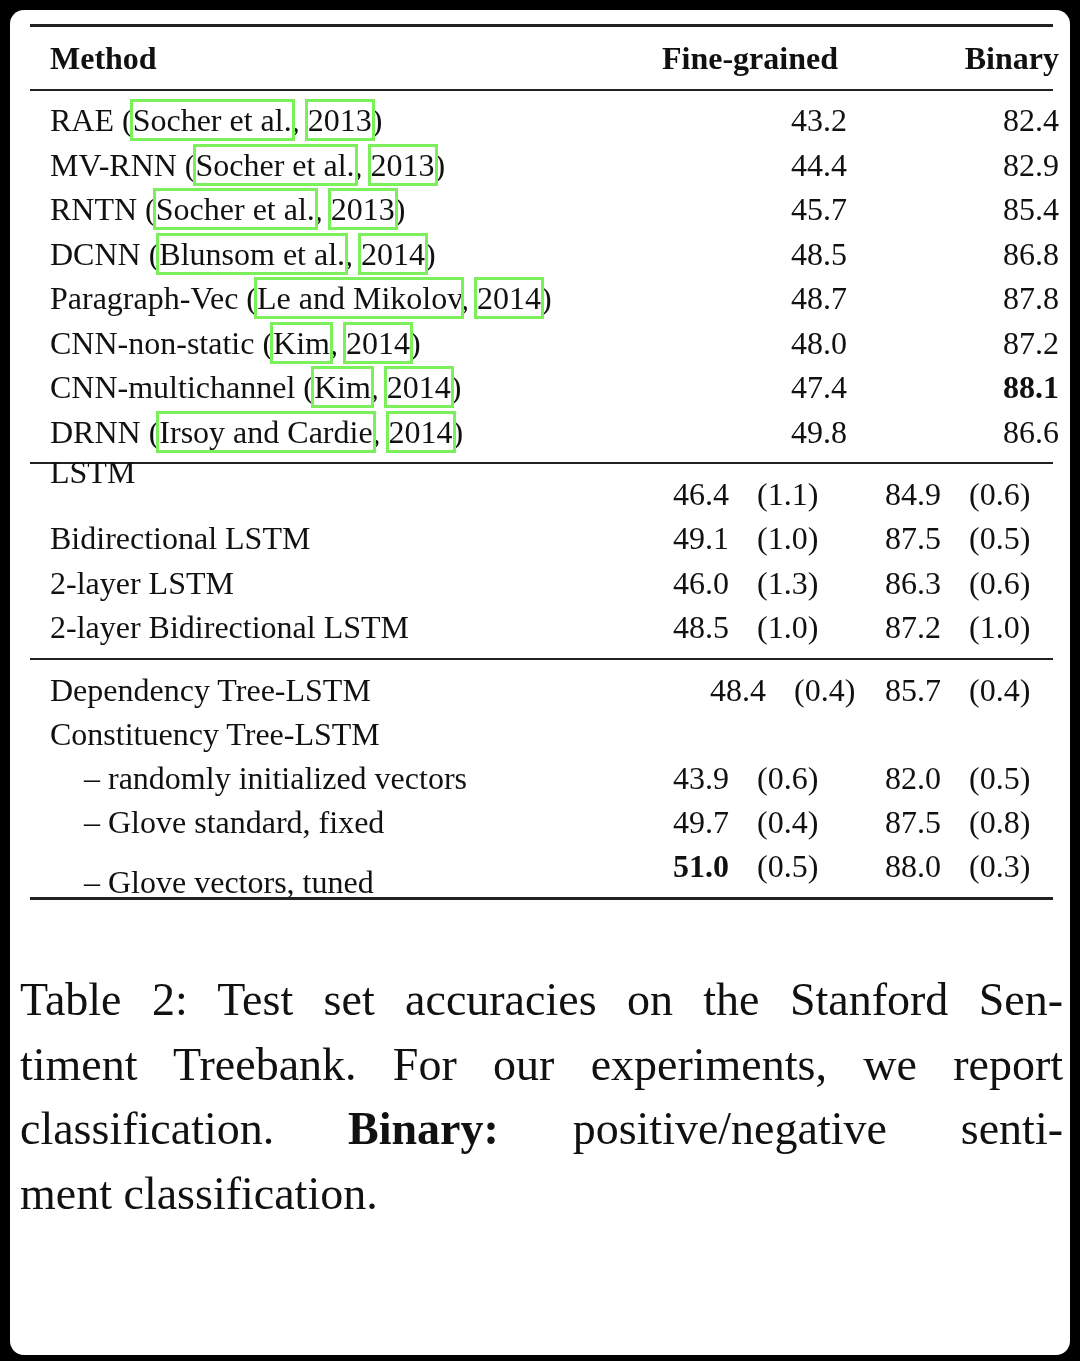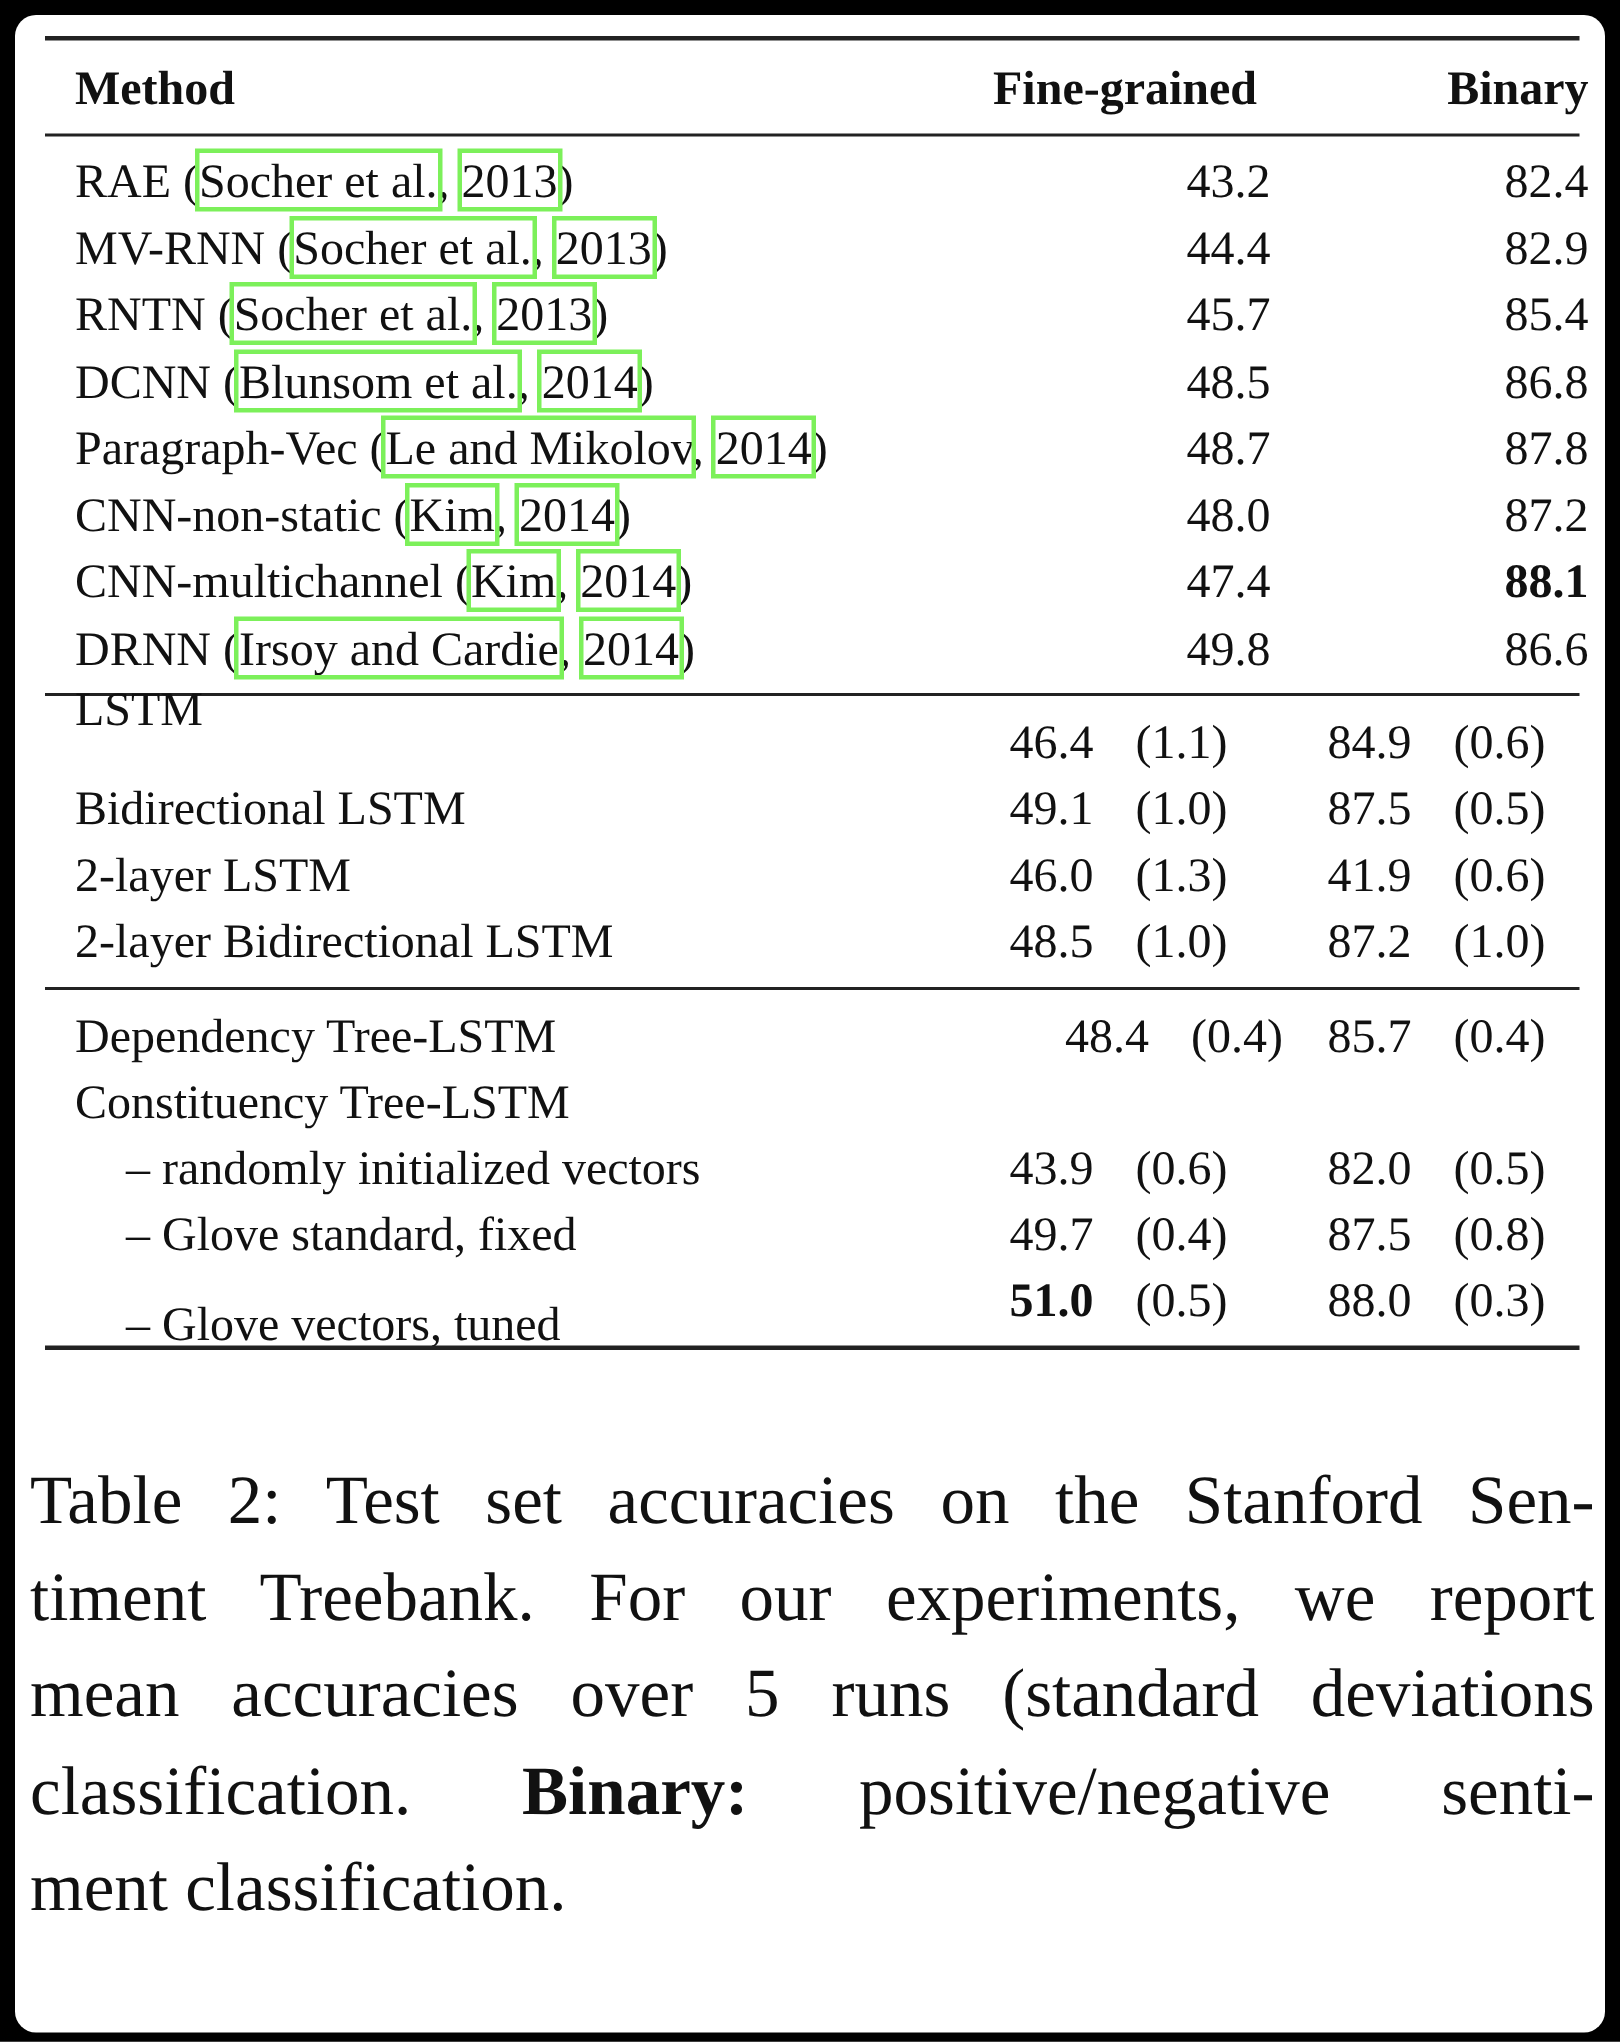--- a/index.html
+++ b/index.html
@@ -64,21 +64,21 @@
 
   <div id="g2">
       <div class="cell" style="left:40px; top:440px;">LSTM</div>
       <div class="pair" style="left:663px; top:462px;"><span class="m">46.4</span><span class="s">(1.1)</span></div>
       <div class="pair" style="left:875px; top:462px;"><span class="m">84.9</span><span class="s">(0.6)</span></div>
       <div class="cell" style="left:40px; top:506.3px;">Bidirectional LSTM</div>
       <div class="pair" style="left:663px; top:506.3px;"><span class="m">49.1</span><span class="s">(1.0)</span></div>
       <div class="pair" style="left:875px; top:506.3px;"><span class="m">87.5</span><span class="s">(0.5)</span></div>
       <div class="cell" style="left:40px; top:550.6px;">2-layer LSTM</div>
       <div class="pair" style="left:663px; top:550.6px;"><span class="m">46.0</span><span class="s">(1.3)</span></div>
-      <div class="pair" style="left:875px; top:550.6px;"><span class="m">41.9</span><span class="s">(0.6)</span></div>
+      <div class="pair" style="left:875px; top:550.6px;"><span class="m">86.3</span><span class="s">(0.6)</span></div>
       <div class="cell" style="left:40px; top:594.9px;">2-layer Bidirectional LSTM</div>
       <div class="pair" style="left:663px; top:594.9px;"><span class="m">48.5</span><span class="s">(1.0)</span></div>
       <div class="pair" style="left:875px; top:594.9px;"><span class="m">87.2</span><span class="s">(1.0)</span></div>
     </div>
 
   <div class="rule thin" style="top:648px;"></div>
 
   <div id="g3">
       <div class="cell" style="left:40px; top:658px;">Dependency Tree-LSTM</div>
       <div class="pair" style="left:700px; top:658px;"><span class="m">48.4</span><span class="s">(0.4)</span></div>
@@ -95,17 +95,16 @@
       <div class="cell" style="left:74px; top:834px;margin-top:16px;">– Glove vectors, tuned</div>
       <div class="pair" style="left:663px; top:834px;"><span class="m bold">51.0</span><span class="s">(0.5)</span></div>
       <div class="pair" style="left:875px; top:834px;"><span class="m">88.0</span><span class="s">(0.3)</span></div>
     </div>
 
   <div class="rule thick" style="top:887px;"></div>
 
   <div class="caption">
     <span class="line"><span>Table 2:  Test set accuracies on the Stanford Sen-</span></span>
     <span class="line"><span>timent Treebank.  For our experiments, we report</span></span>
-    <span class="line"><span>mean accuracies over 5 runs (standard deviations</span></span>
     <span class="line"><span>classification.   </span><b>Binary:</b><span>  positive/negative senti-</span></span>
     <span class="line last"><span>ment classification.</span></span>
   </div>
 </div>
 
 </body></html>

